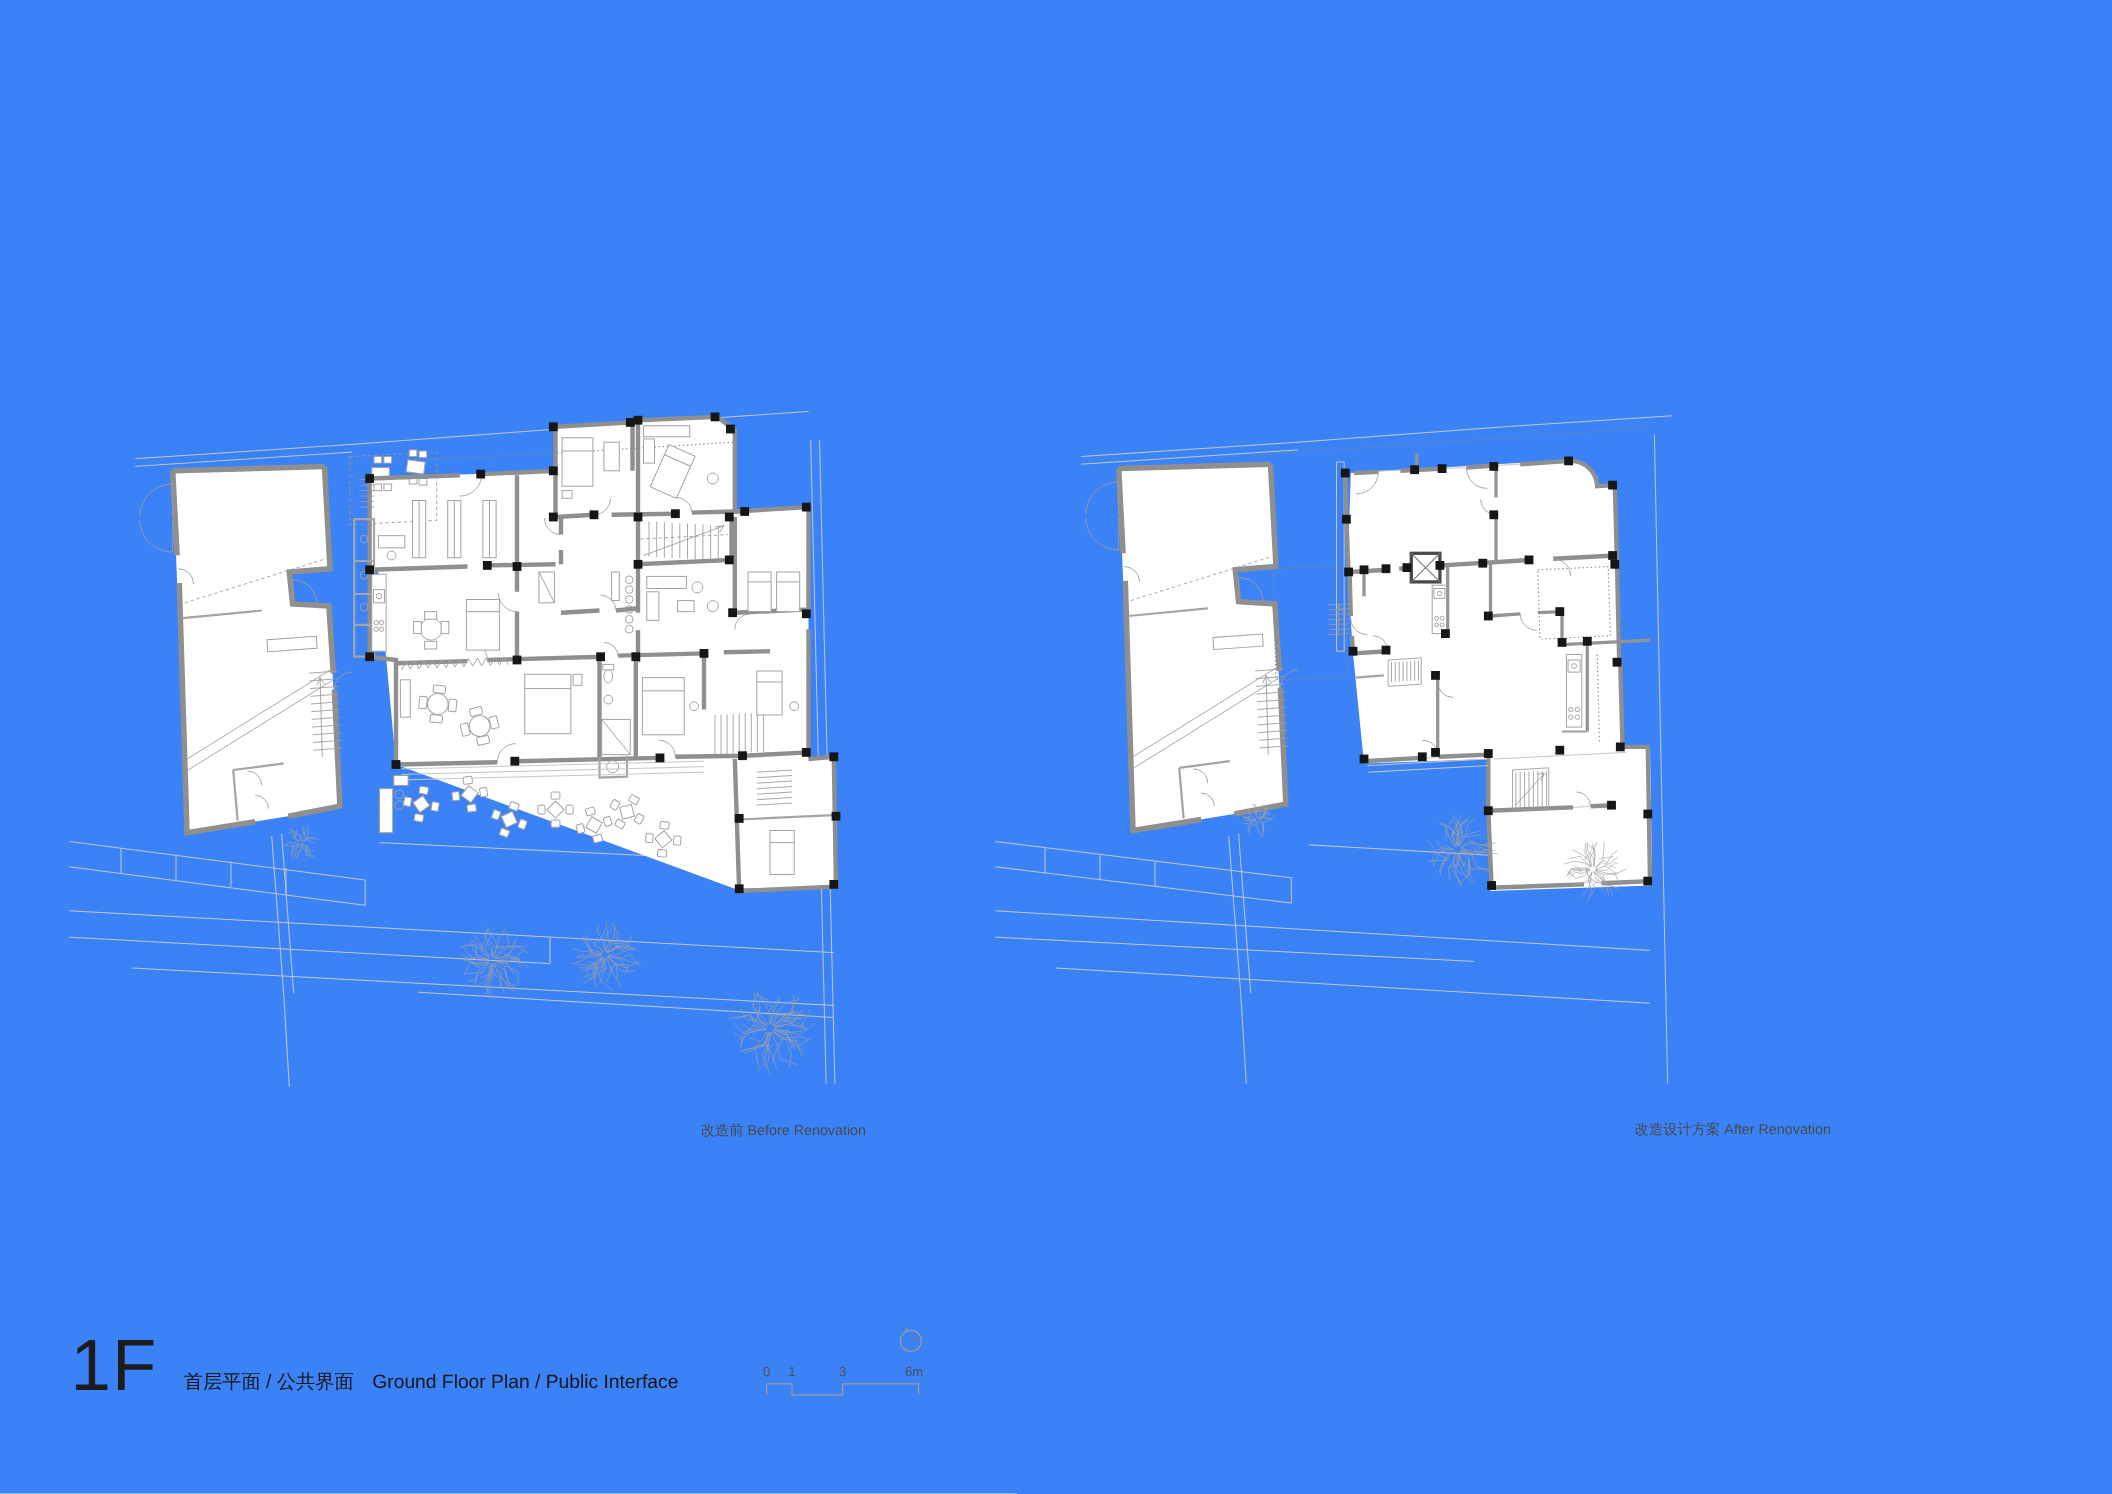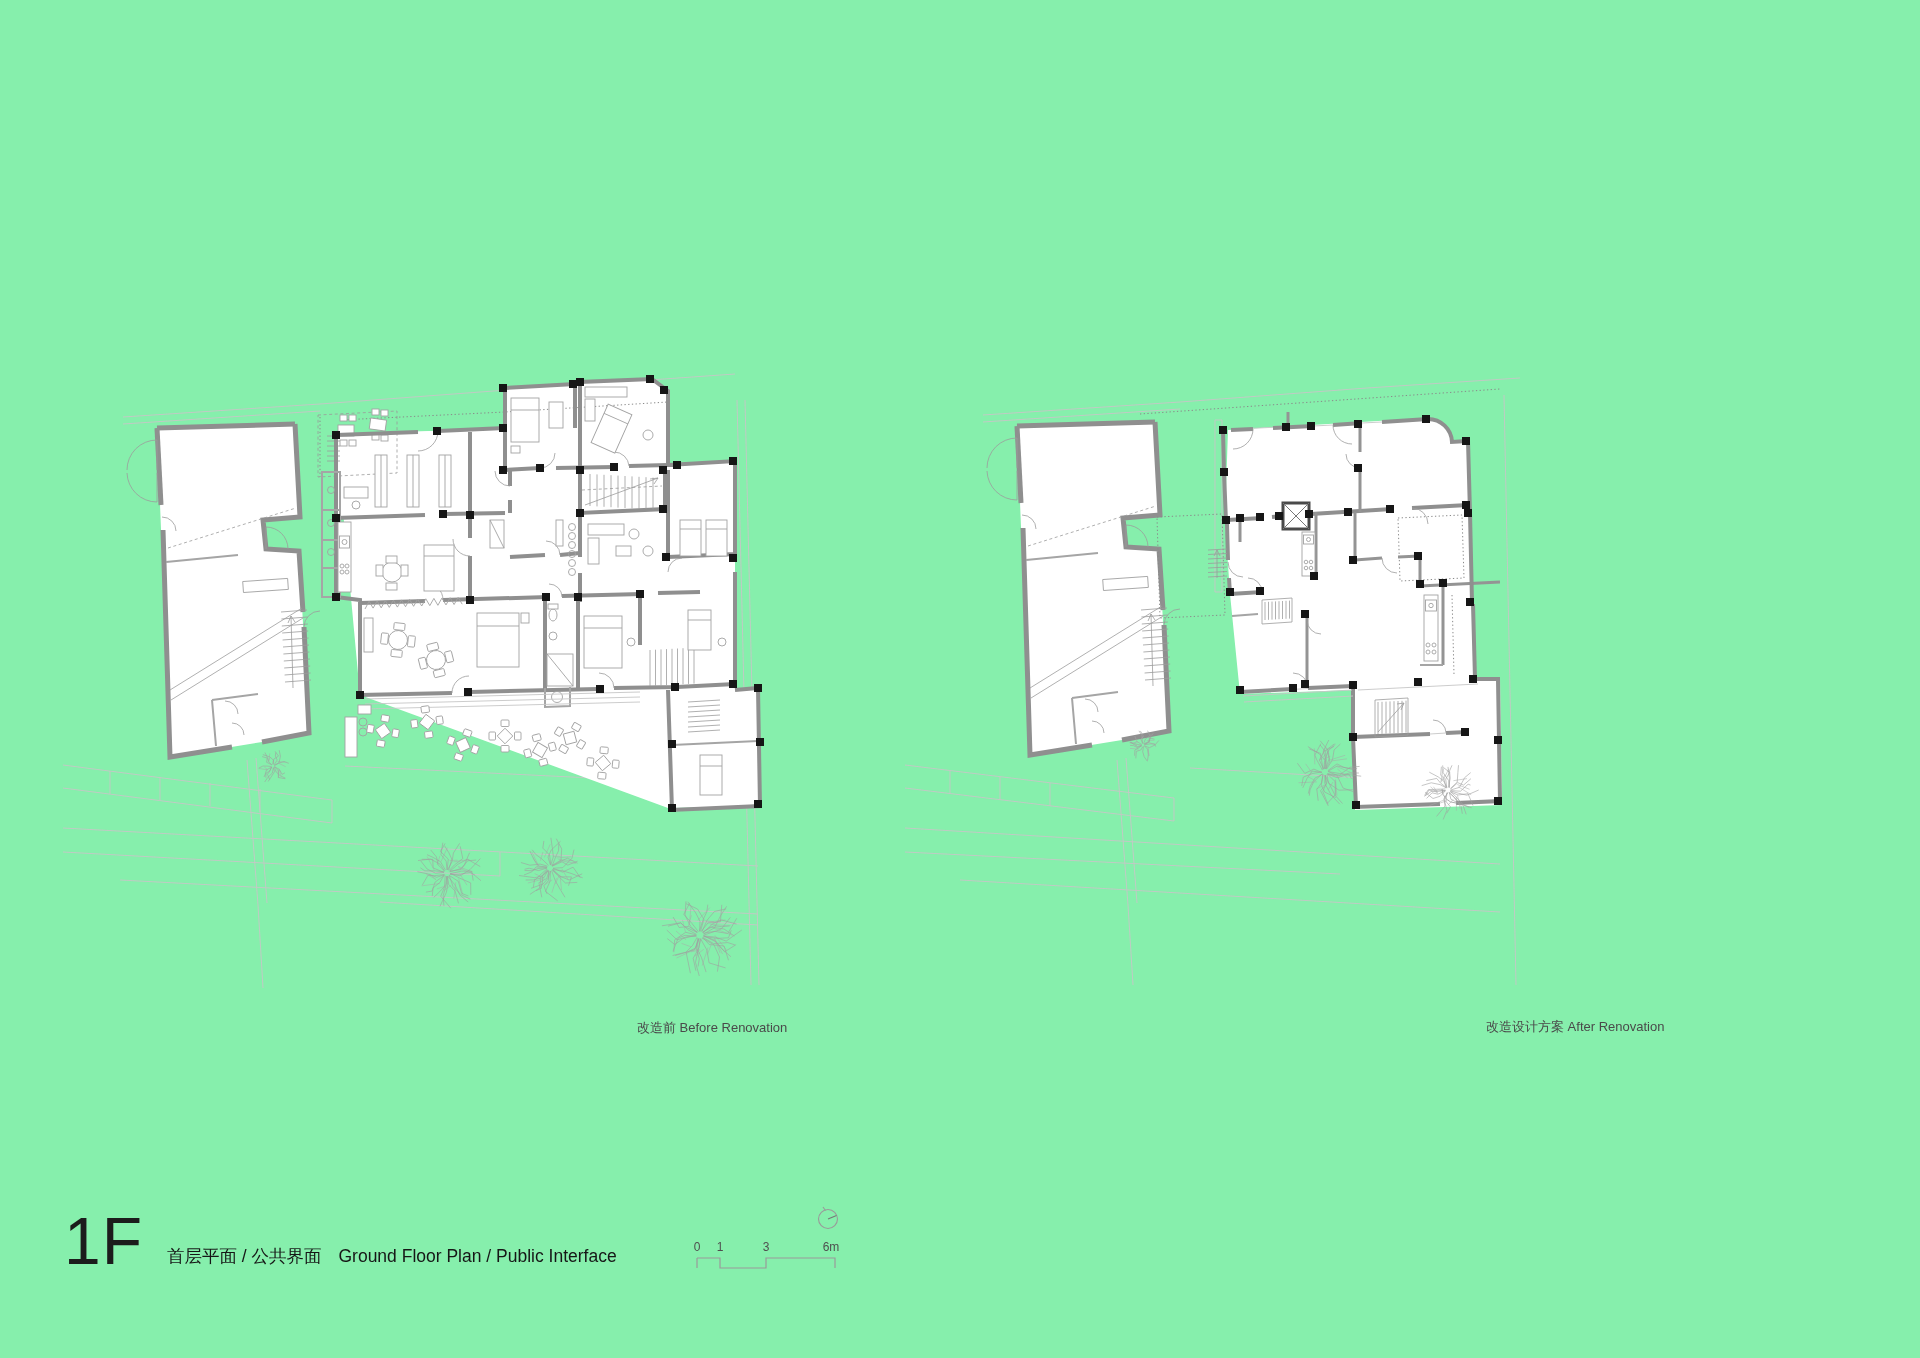--- a/index.html
+++ b/index.html
@@ -1,16 +1,16 @@
 <!DOCTYPE html>
 <html><head>
 <meta charset="utf-8">
 <style>
   html,body{margin:0;padding:0;background:#fff;}
-  #canvas{position:relative;width:1920px;height:1358px;background:#86efac;overflow:hidden;
+  #canvas{position:relative;width:1920px;height:1358px;background:#3b82f6;overflow:hidden;
           font-family:"Liberation Sans",sans-serif;}
   svg text{font-family:"Liberation Sans","DejaVu Sans",sans-serif;}
   .w4{stroke:#8f8f8f;stroke-width:4;fill:none;stroke-linecap:butt}
   .w5{stroke:#8f8f8f;stroke-width:5;fill:none;stroke-linecap:butt}
   .w3{stroke:#949494;stroke-width:3;fill:none}
   .w2{stroke:#a5a5a5;stroke-width:2;fill:none}
   .thin{stroke:#9c9c9c;stroke-width:.8;fill:none}
   .fur{stroke:#a2a2a2;stroke-width:.9;fill:#ffffff}
   .furn{stroke:#a2a2a2;stroke-width:.9;fill:none}
   .lite{stroke:#c6c6c6;stroke-width:.9;fill:none}

